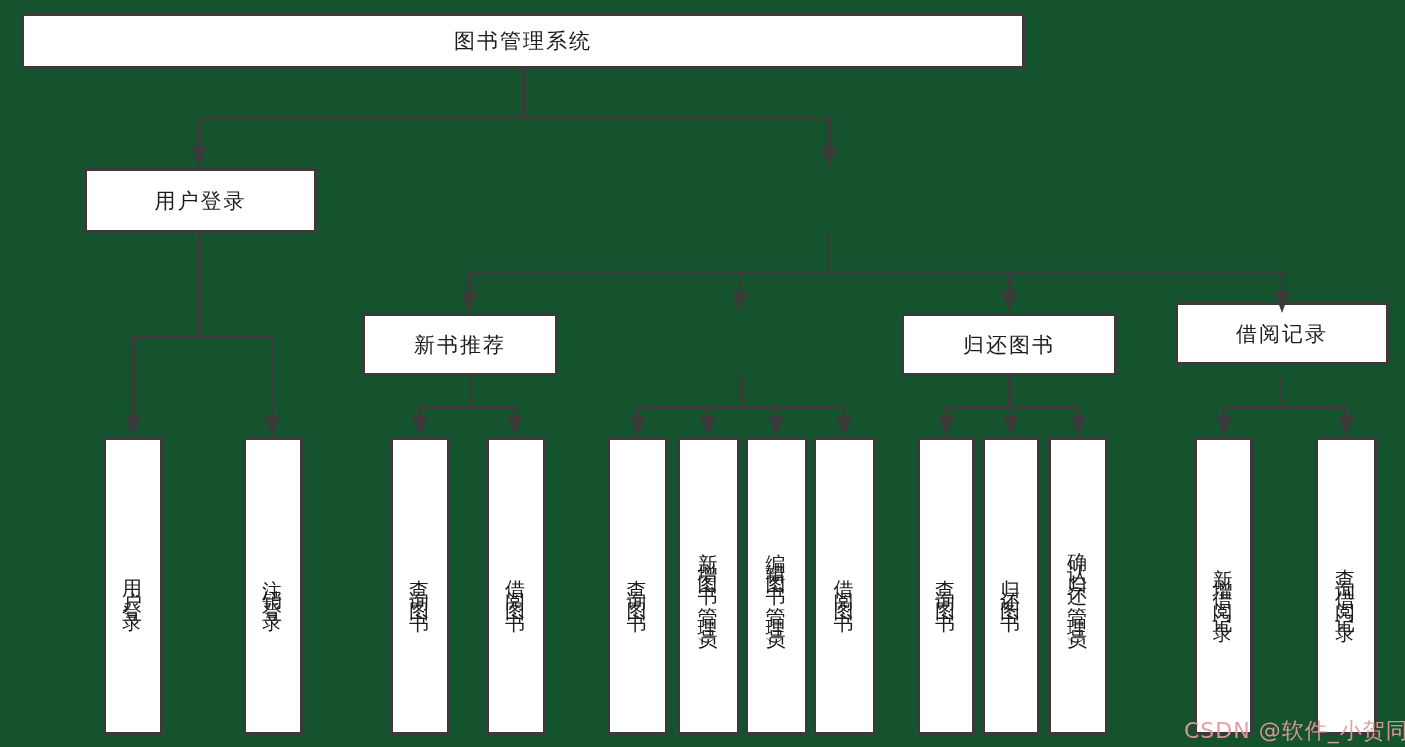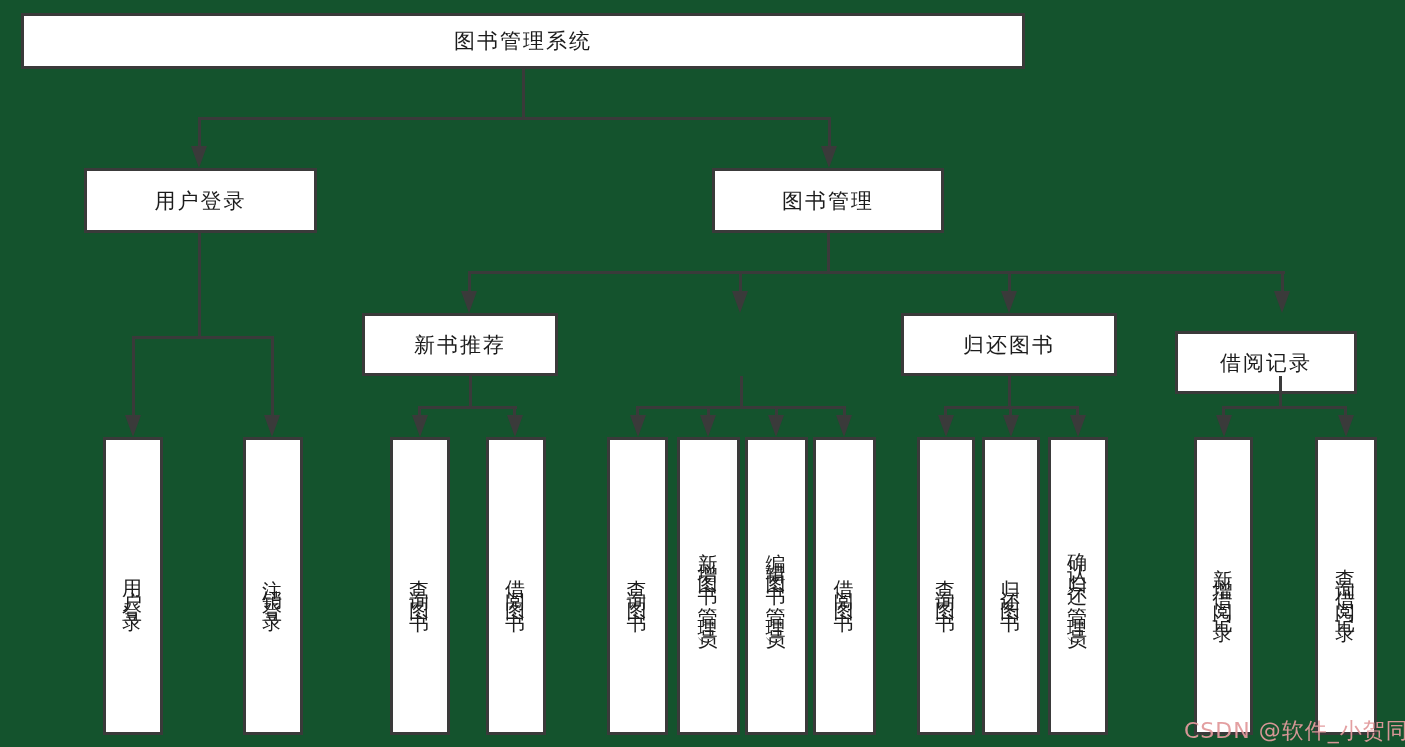--- a/index.html
+++ b/index.html
@@ -59,25 +59,24 @@
   }
 </style>
 </head>
 <body>
 
 <div class="canvas">
 
   <div class="box" style="left:21px; top:13px; width:1004px; height:56px;">图书管理系统</div>
 
   <div class="box" style="left:84px; top:168px; width:233px; height:65px;">用户登录</div>
-  <div class="box" style="left:712px; top:168px; width:232px; height:65px;">图书管理</div>
 
   <div class="box" style="left:362px; top:313px; width:196px; height:63px;">新书推荐</div>
   <div class="box" style="left:901px; top:313px; width:216px; height:63px;">归还图书</div>
-  <div class="box" style="left:1175px; top:331px; width:182px; height:63px;">借阅记录</div>
+  <div class="box" style="left:1175px; top:302px; width:214px; height:63px;">借阅记录</div>
 
   <div class="box vbox" style="left:103px; top:437px; width:60px; height:298px;">用户登录</div>
   <div class="box vbox" style="left:243px; top:437px; width:60px; height:298px;">注销登录</div>
 
   <div class="box vbox" style="left:390px; top:437px; width:60px; height:298px;">查询图书</div>
   <div class="box vbox" style="left:486px; top:437px; width:60px; height:298px;">借阅图书</div>
 
   <div class="box vbox" style="left:607px; top:437px; width:61px; height:298px;">查询图书</div>
   <div class="box vbox" style="left:677px; top:437px; width:63px; height:298px;">新增图书（管理员）</div>
   <div class="box vbox" style="left:745px; top:437px; width:63px; height:298px;">编辑图书（管理员）</div>

